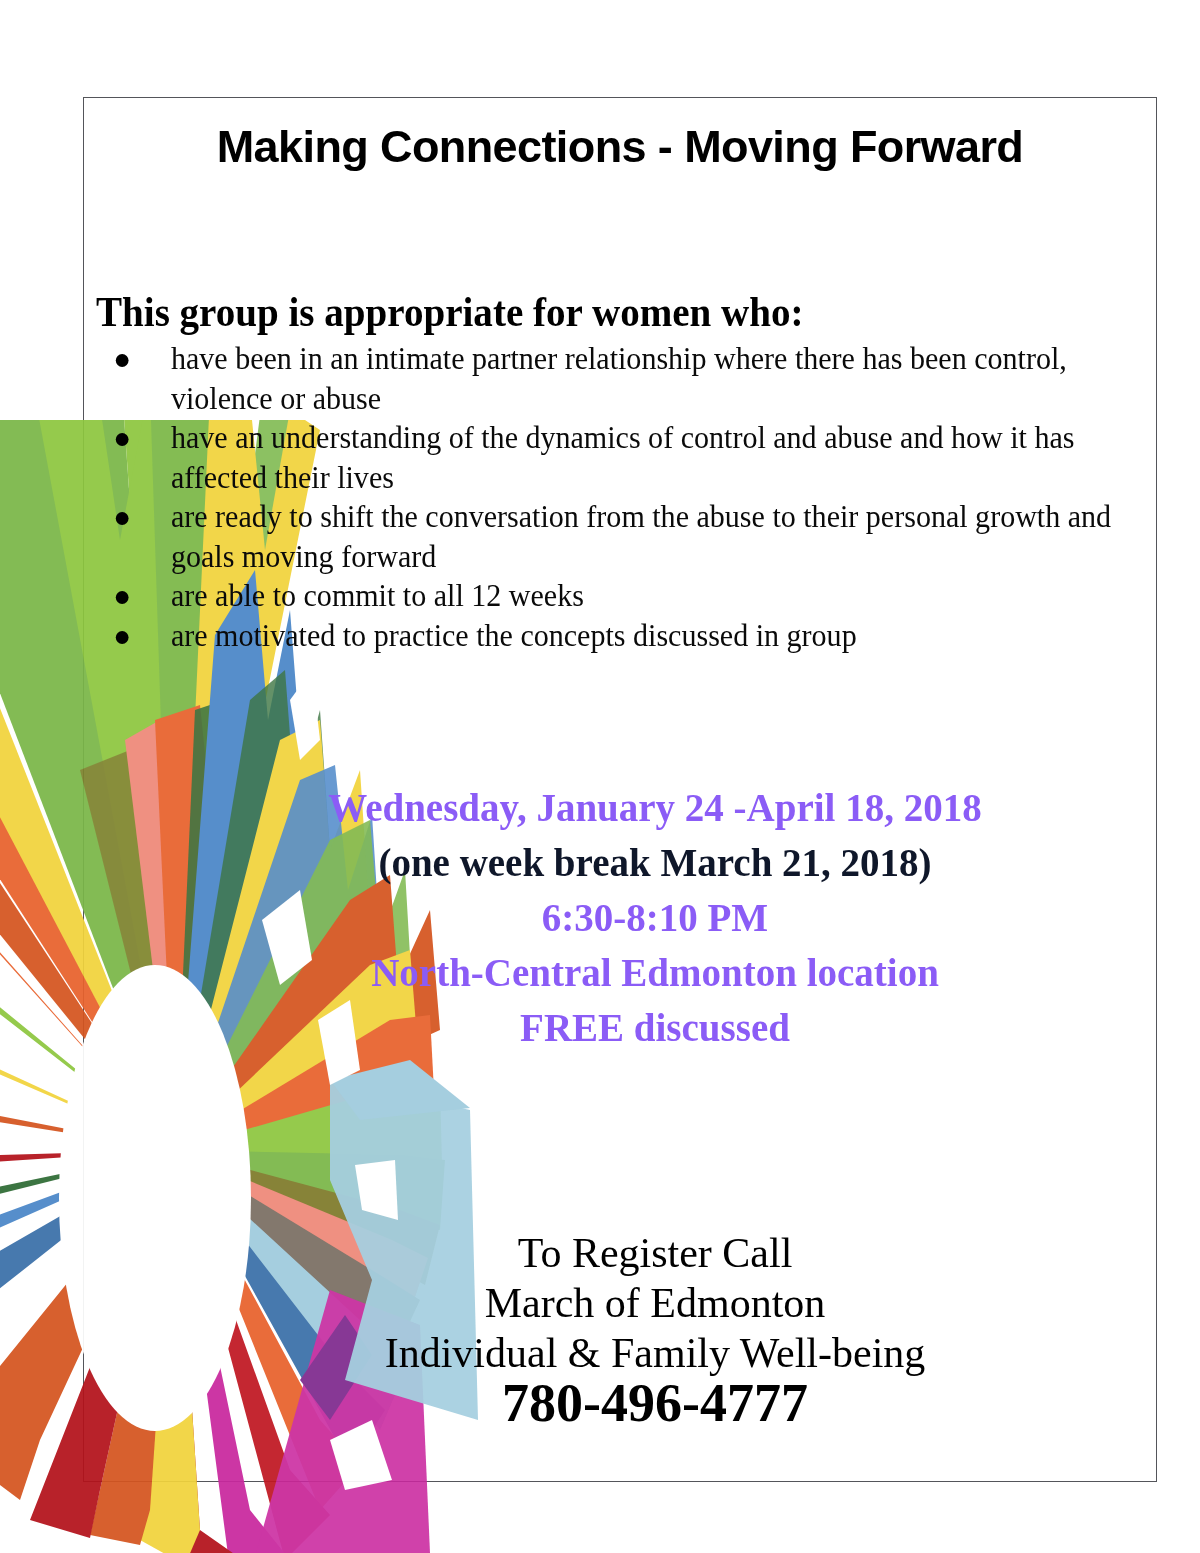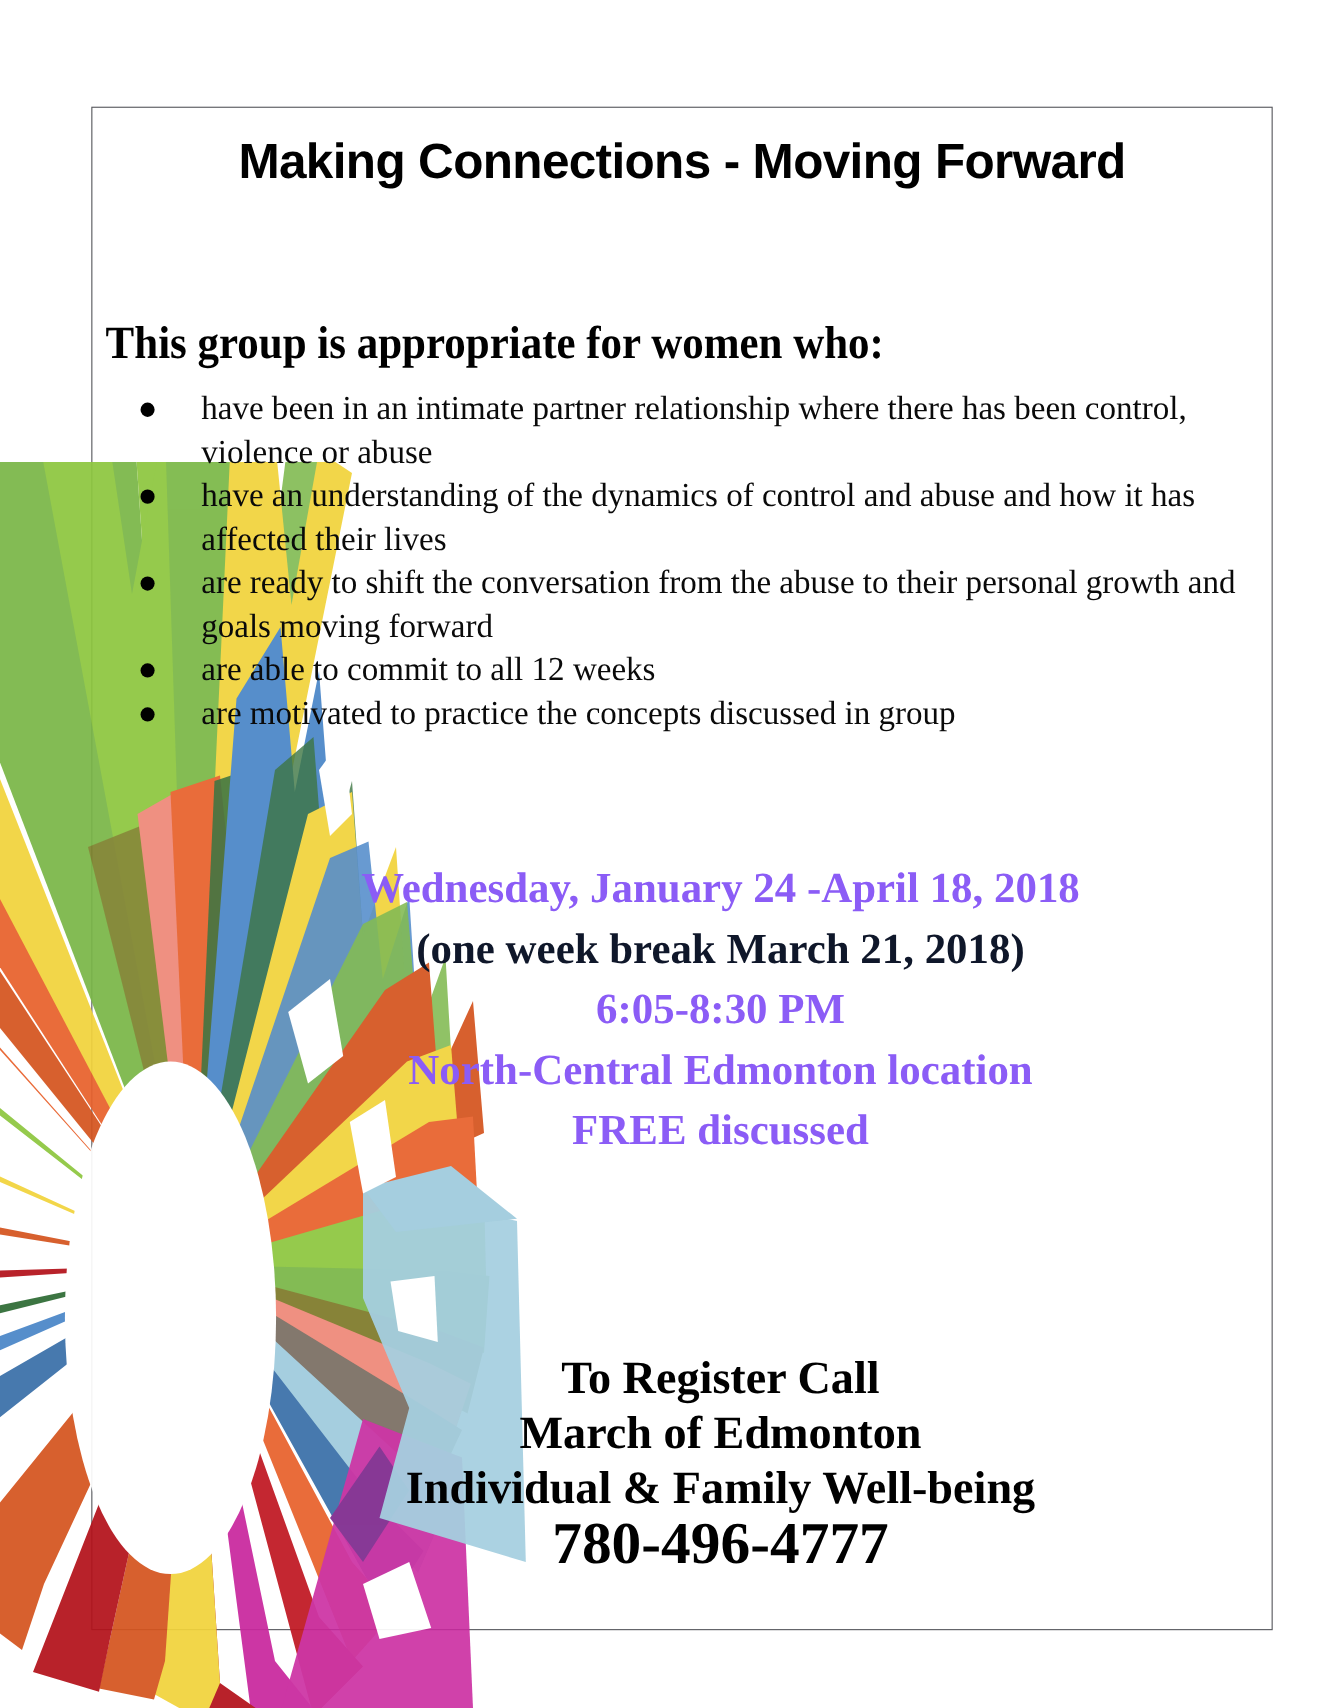--- a/index.html
+++ b/index.html
@@ -90,21 +90,21 @@
     white-space: nowrap;
   }
 
   
   #bullet-list {
     position: absolute;
     left: 100px;
     top: 340px;
     width: 1050px;
     list-style: none;
-    margin: 12px;
+    margin: 0;
     padding: 0;
   }
   #bullet-list li {
     position: relative;
     padding-left: 72px;
     font-family: "Liberation Serif", serif;
     font-size: 30.5px;
     line-height: 39.5px;
     color: #0a0a0a;
     margin: 0 0 0 0;
@@ -146,21 +146,20 @@
     top: 1228px;
     width: 990px;
     text-align: center;
   }
   .register .line {
     font-family: "Liberation Serif", serif;
     font-size: 42px;
     line-height: 50px;
     color: #000000;
     white-space: nowrap;
-    font-weight: bold;
   }
   .register .line.phone {
     font-weight: bold;
     font-size: 54px;
   }
 </style>
 </head>
 <body>
 
 <div id="poster">
@@ -294,21 +293,21 @@
       </li>
       <li>
         <span class="dot"></span>
         <span>are motivated to practice the concepts discussed in group</span>
       </li>
     </ul>
 
     <div class="schedule">
       <div class="line">Wednesday, January 24 -April 18, 2018</div>
       <div class="line red">(one week break March 21, 2018)</div>
-      <div class="line">6:05-8:30 PM</div>
+      <div class="line">6:30-8:10 PM</div>
       <div class="line">North-Central Edmonton location</div>
       <div class="line">FREE discussed</div>
     </div>
 
     <div class="register">
       <div class="line">To Register Call</div>
       <div class="line">March of Edmonton</div>
       <div class="line">Individual &amp; Family Well-being</div>
       <div class="line phone">780-496-4777</div>
     </div>

